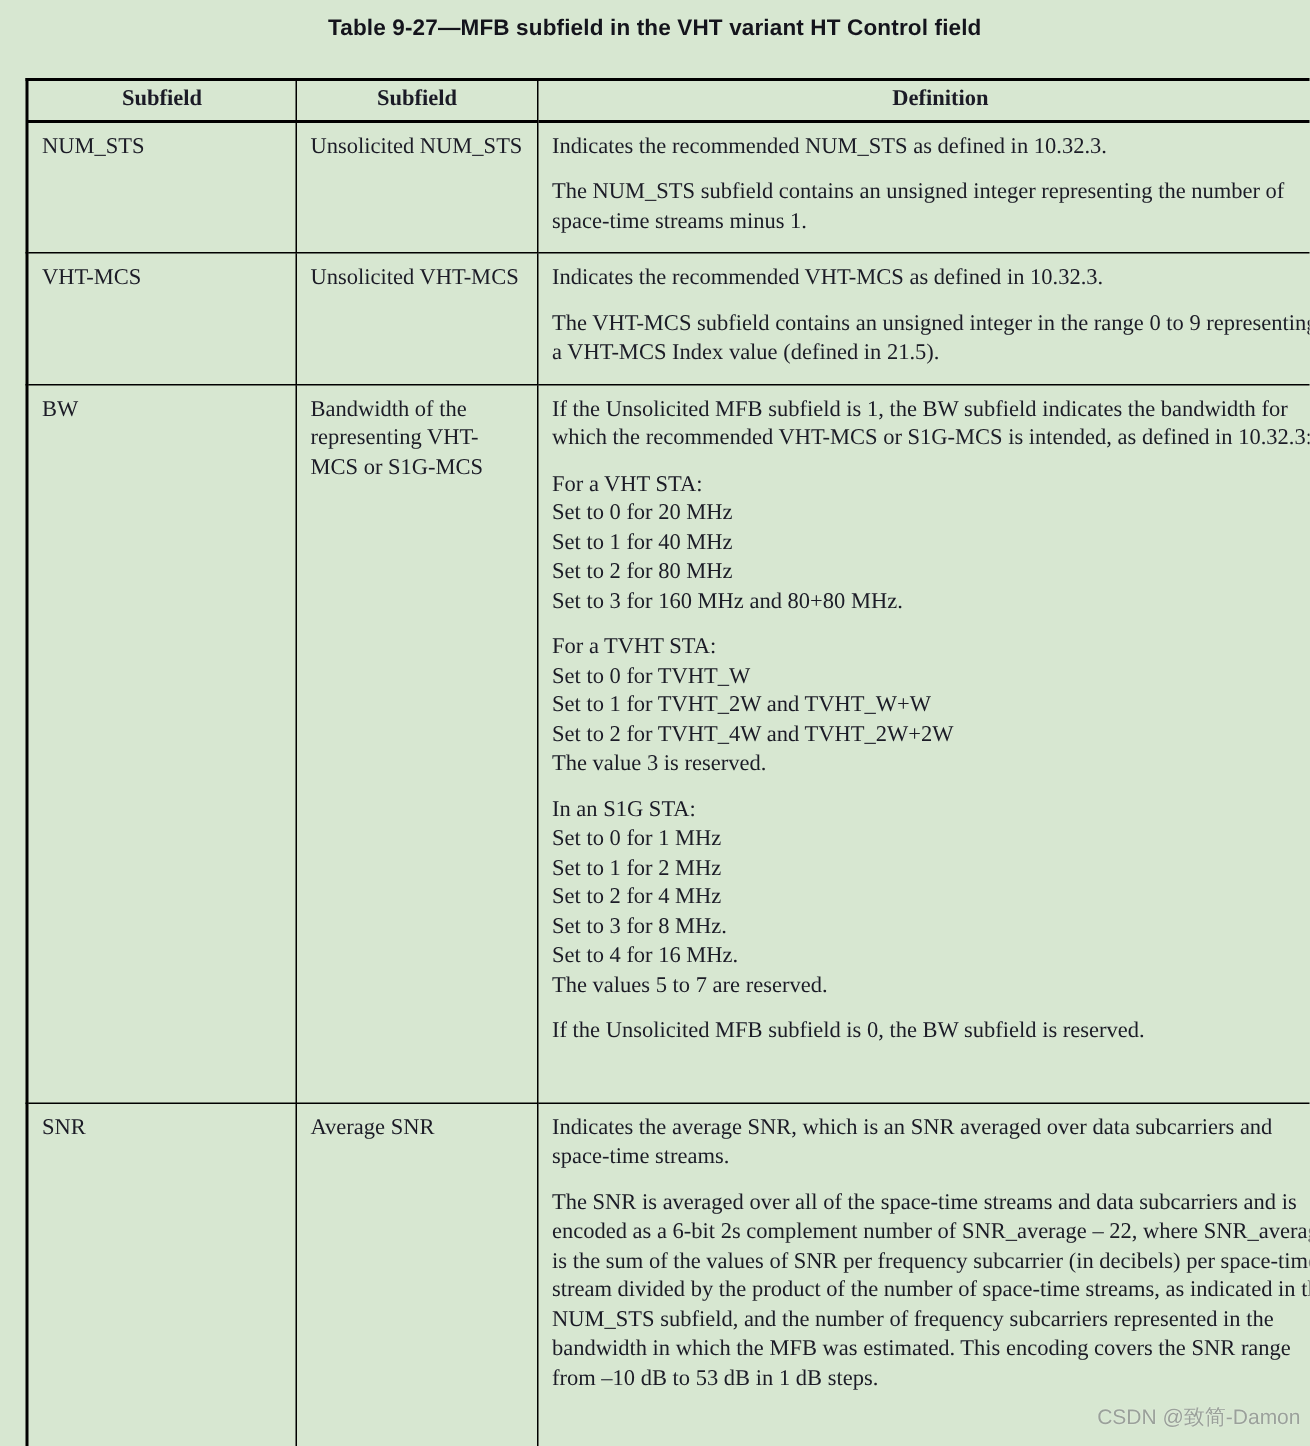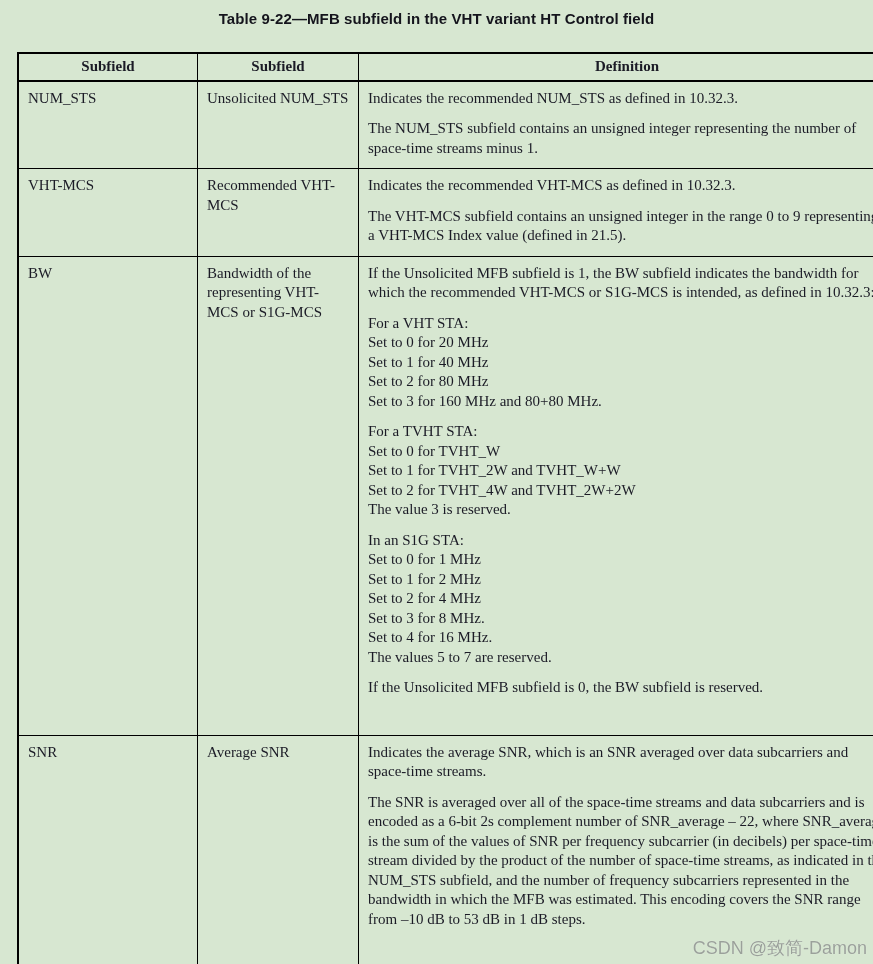--- a/index.html
+++ b/index.html
@@ -65,53 +65,53 @@
   
   .tbl tbody tr:nth-child(1) { height: 77px; }
   .tbl tbody tr:nth-child(2) { height: 77px; }
   .tbl tbody tr:nth-child(3) { height: 479px; }
   .tbl tbody tr:nth-child(4) { height: 233px; }
   .watermark {
     position: absolute;
     right: 6px;
     top: 936px;
     font-family: "Liberation Sans", sans-serif;
-    font-size: 18px;
+    font-size: 14px;
     color: rgba(150, 156, 150, 0.95);
     text-shadow: 0 0 1px rgba(255,255,255,0.6);
     white-space: nowrap;
   }
 </style>
 </head>
 <body>
 
 <div class="page">
 
-  <h1 class="title">Table 9-22—MFB subfield in the VHT variant HT Control field</h1>
+  <h1 class="title">Table 9-27—MFB subfield in the VHT variant HT Control field</h1>
 
   <table class="tbl">
     <thead>
       <tr>
         <th class="col-subfield">Subfield</th>
         <th class="col-meaning">Subfield</th>
         <th class="col-definition">Definition</th>
       </tr>
     </thead>
     <tbody id="table-body">
         <tr>
           <td class="cell-subfield">NUM_STS</td>
           <td class="cell-meaning">Unsolicited NUM_STS</td>
           <td class="cell-definition">
             <div class="blk-p">Indicates the recommended NUM_STS as defined in 10.32.3.</div>
             <div class="blk-p">The NUM_STS subfield contains an unsigned integer representing the number of space-time streams minus 1.</div>
           </td>
         </tr>
         <tr>
           <td class="cell-subfield">VHT-MCS</td>
-          <td class="cell-meaning">Recommended VHT-MCS</td>
+          <td class="cell-meaning">Unsolicited VHT-MCS</td>
           <td class="cell-definition">
             <div class="blk-p">Indicates the recommended VHT-MCS as defined in 10.32.3.</div>
             <div class="blk-p">The VHT-MCS subfield contains an unsigned integer in the range 0 to 9 representing a VHT-MCS Index value (defined in 21.5).</div>
           </td>
         </tr>
         <tr>
           <td class="cell-subfield">BW</td>
           <td class="cell-meaning">Bandwidth of the representing VHT-MCS or S1G-MCS</td>
           <td class="cell-definition">
             <div class="blk-p">If the Unsolicited MFB subfield is 1, the BW subfield indicates the bandwidth for which the recommended VHT-MCS or S1G-MCS is intended, as defined in 10.32.3:</div>

